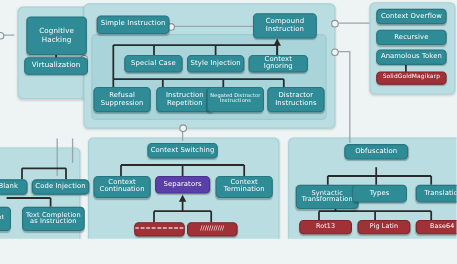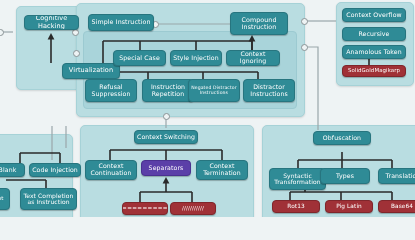--- a/index.html
+++ b/index.html
@@ -147,22 +147,22 @@
   </svg>
 
   <div class="port" style="left:-3px;top:29px;"></div>
   <div class="port" style="left:72px;top:29px;"></div>
   <div class="port" style="left:152px;top:21px;"></div>
   <div class="port" style="left:73px;top:50px;"></div>
   <div class="port" style="left:301px;top:18px;"></div>
   <div class="port" style="left:301px;top:44px;"></div>
   <div class="port" style="left:163px;top:113px;"></div>
 
-  <div class="node teal" style="left:24px;top:15px;width:55px;height:15px;font-size:6.5px;">Cognitive Hacking</div>
-  <div class="node teal" style="left:22px;top:63px;width:58px;height:16px;font-size:6.5px;margin-left:40px;">Virtualization</div>
+  <div class="node teal" style="left:24px;top:15px;width:55px;height:35px;font-size:6.5px;">Cognitive Hacking</div>
+  <div class="node teal" style="left:22px;top:52px;width:58px;height:16px;font-size:6.5px;">Virtualization</div>
 
   <div class="node teal" style="left:88px;top:14px;width:66px;height:17px;font-size:6.3px;">Simple Instruction</div>
   <div class="node teal" style="left:230px;top:12px;width:58px;height:23px;font-size:6.3px;">Compound Instruction</div>
 
   <div class="node teal" style="left:113px;top:50px;width:53px;height:16px;font-size:6.2px;">Special Case</div>
   <div class="node teal" style="left:170px;top:50px;width:52px;height:16px;font-size:6.2px;">Style Injection</div>
   <div class="node teal" style="left:226px;top:50px;width:54px;height:16px;font-size:6.2px;">Context Ignoring</div>
 
   <div class="node teal" style="left:85px;top:79px;width:52px;height:23px;font-size:6.2px;">Refusal Suppression</div>
   <div class="node teal" style="left:142px;top:79px;width:52px;height:23px;font-size:6.2px;">Instruction Repetition</div>

